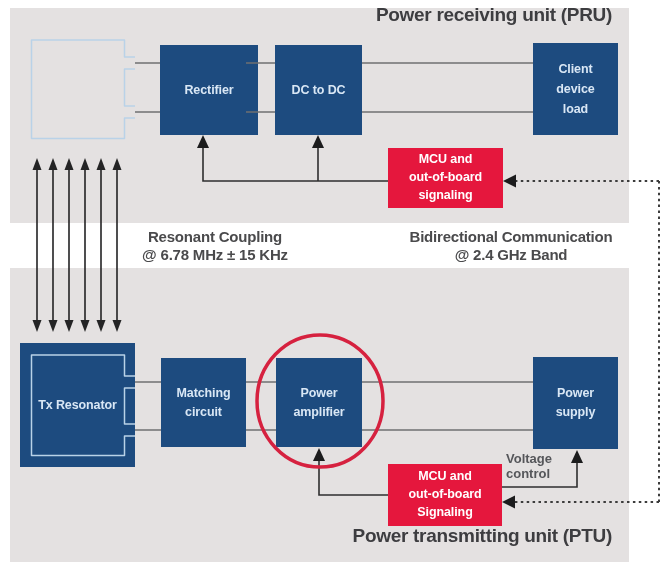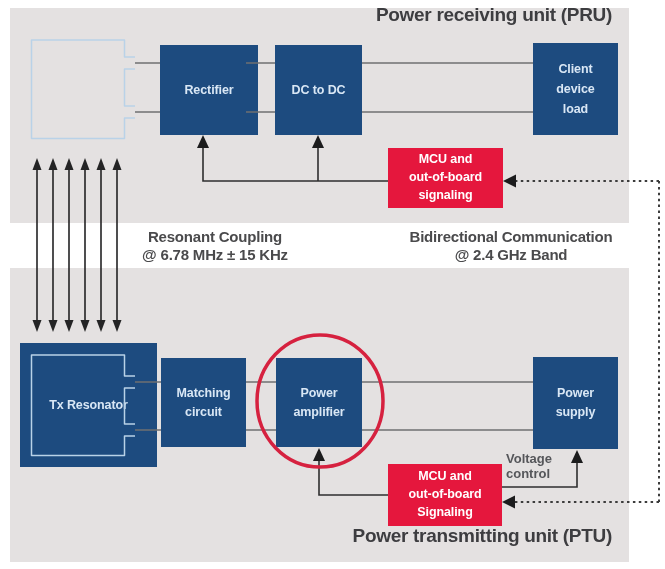--- a/index.html
+++ b/index.html
@@ -22,21 +22,21 @@
   }
   .navy{background:#1d4b7f;color:#d9e7f5;font-size:12.5px;font-weight:600;
     line-height:1.5;letter-spacing:-0.1px;white-space:pre-line;}
   .redblk{background:#e5173d;color:#ffffff;font-size:12.5px;font-weight:600;
     line-height:1.42;letter-spacing:-0.1px;white-space:pre-line;}
   #blk-rx{left:20px;top:28px;width:115px;height:122px;}
   #blk-rectifier{left:160px;top:45px;width:98px;height:90px;}
   #blk-dcdc{left:275px;top:45px;width:87px;height:90px;}
   #blk-client{left:533px;top:43px;width:85px;height:92px;line-height:1.62;}
   #blk-mcu-pru{left:388px;top:148px;width:115px;height:60px;}
-  #blk-tx{left:20px;top:343px;width:137px;height:124px;}
+  #blk-tx{left:20px;top:343px;width:115px;height:124px;}
   #blk-matching{left:161px;top:358px;width:85px;height:89px;}
   #blk-pa{left:276px;top:358px;width:86px;height:89px;}
   #blk-ps{left:533px;top:357px;width:85px;height:92px;}
   #blk-mcu-ptu{left:388px;top:464px;width:114px;height:62px;}
   .caption{
     position:absolute;text-align:center;color:#4a4a4c;font-size:15px;
     font-weight:600;line-height:17.5px;letter-spacing:-0.2px;white-space:pre-line;
   }
   #cap-coupling{left:113px;top:228px;width:204px;}
   #cap-comm{left:391px;top:228px;width:240px;}

